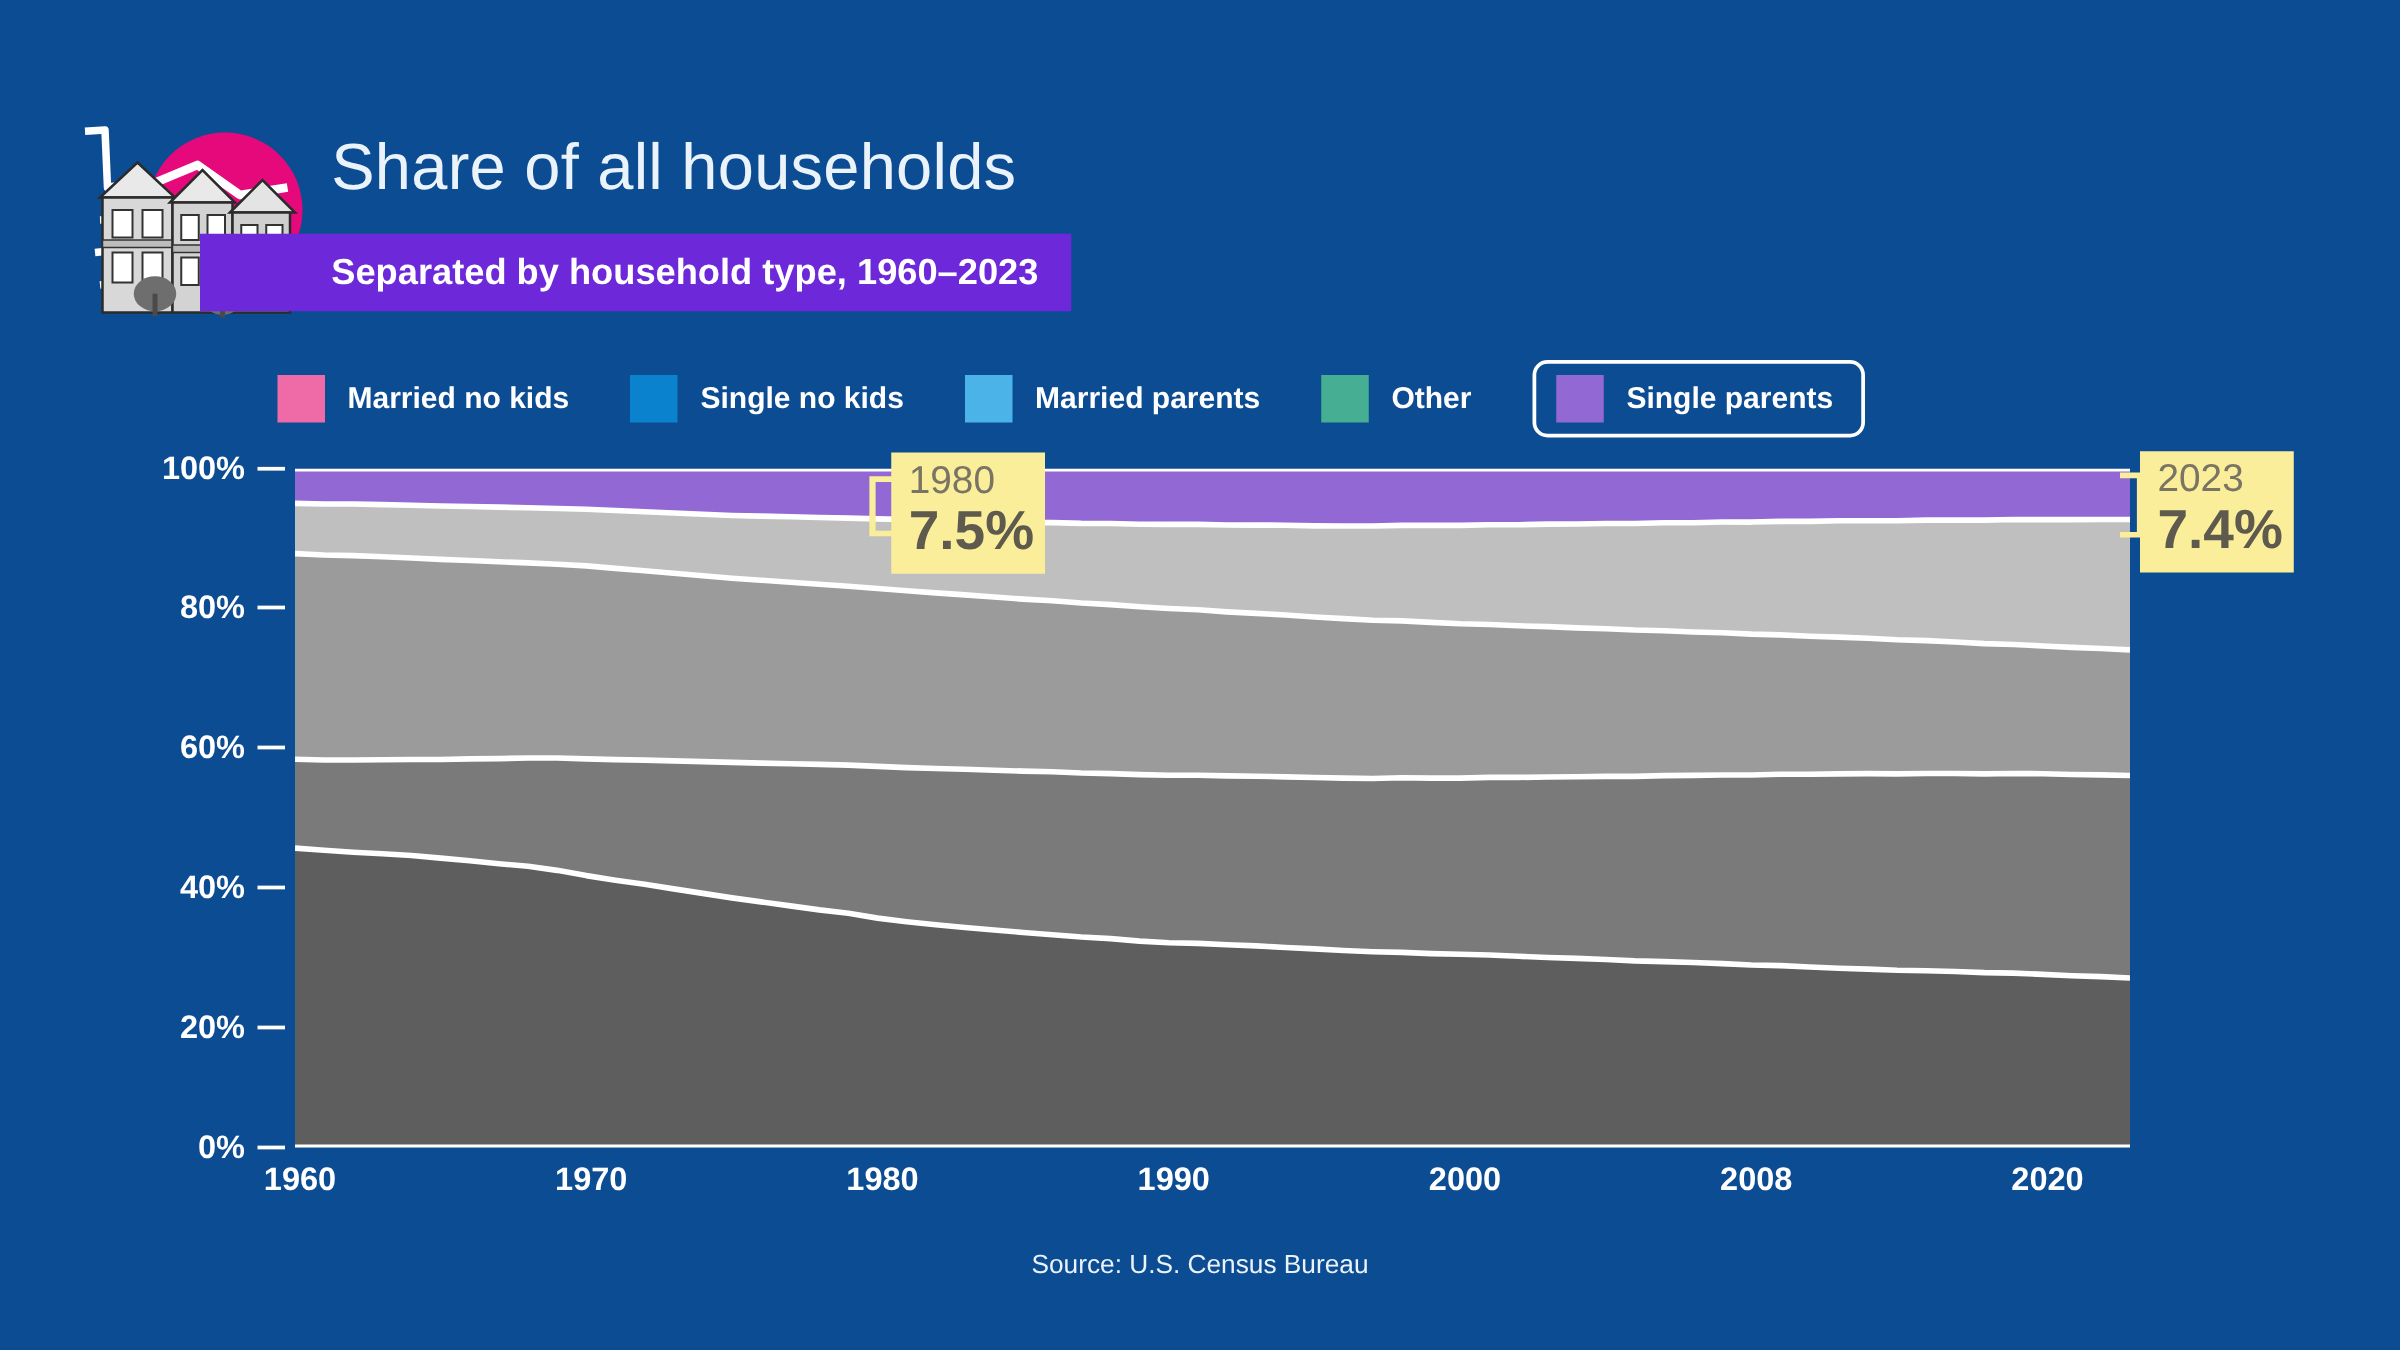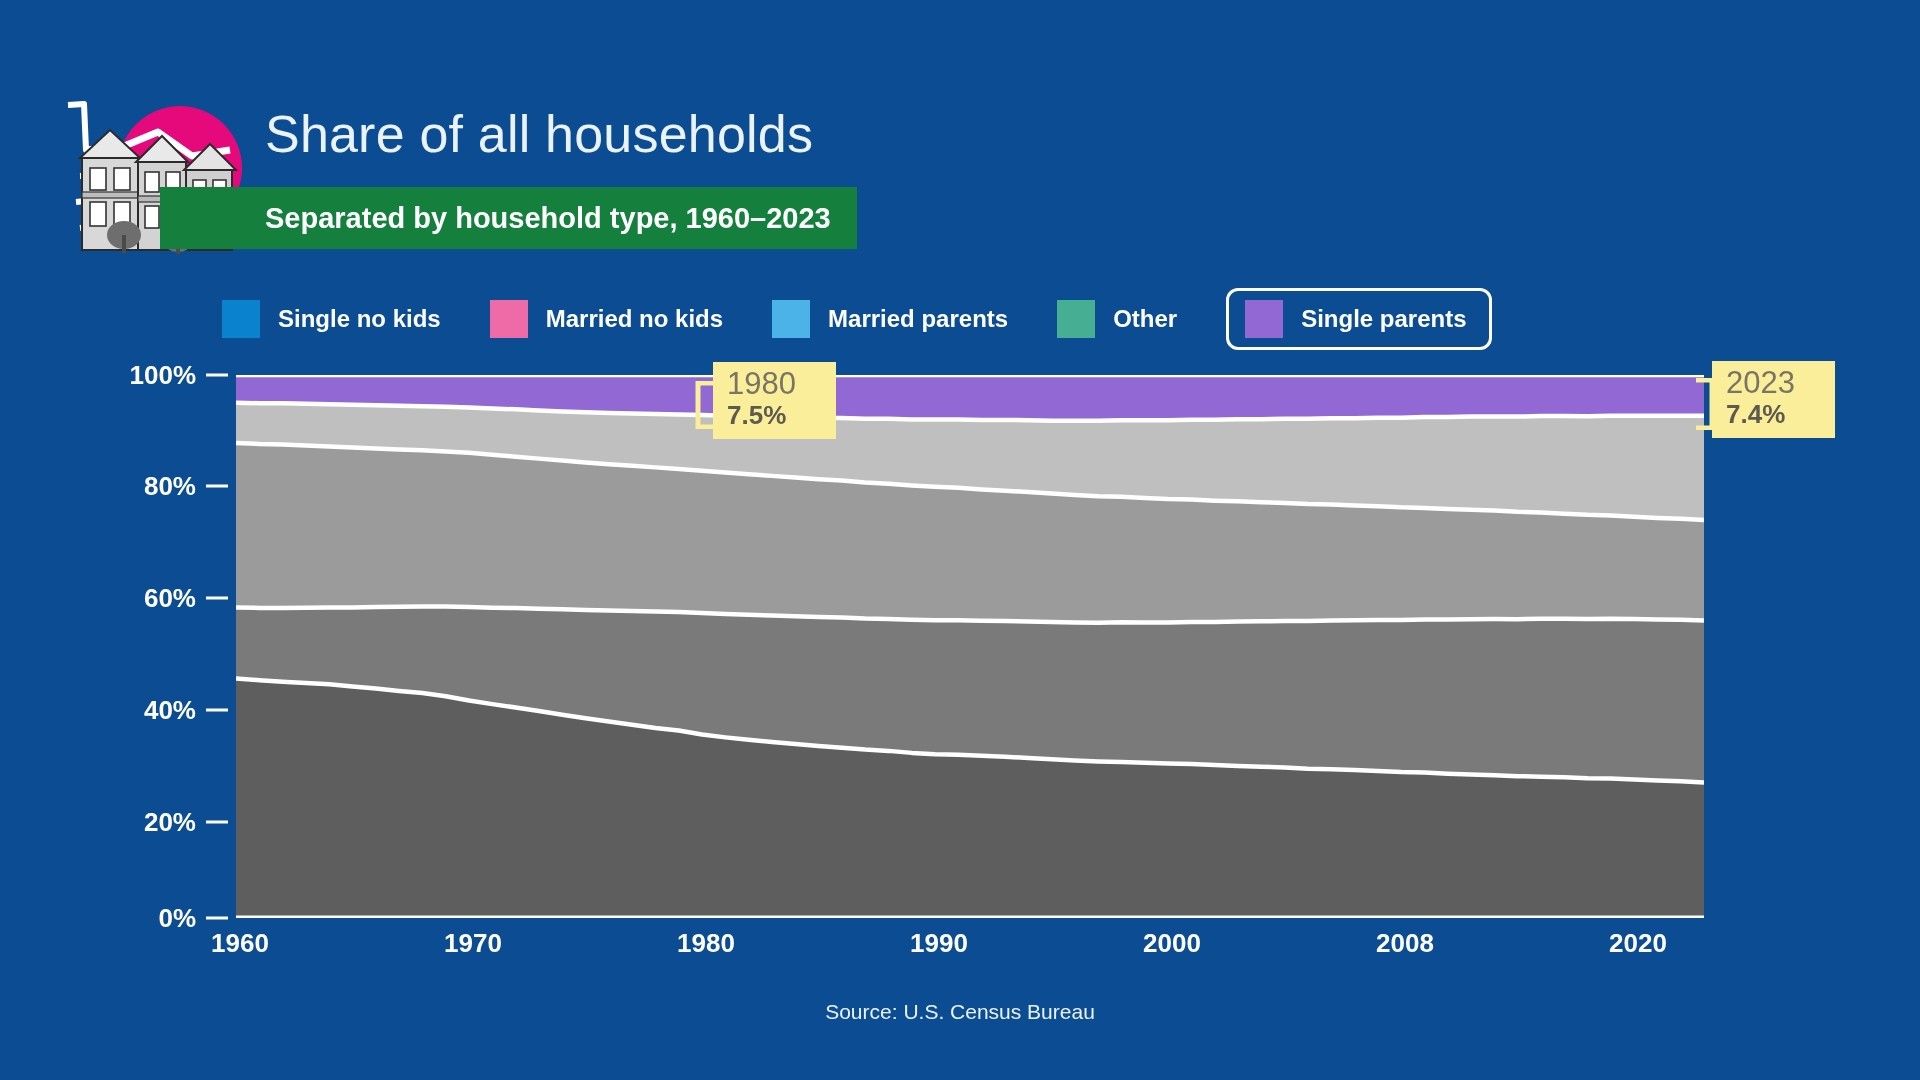--- a/index.html
+++ b/index.html
@@ -17,21 +17,21 @@
   .logo-svg{position:absolute;left:0;top:0;}
 
   .title{
     position:absolute;left:265px;top:104px;
     font-size:52px;font-weight:300;color:#EAF2FA;
     letter-spacing:0.2px;white-space:nowrap;
     font-family:"Liberation Sans", sans-serif;
   }
   .subtitle-band{
     position:absolute;left:160px;top:187px;
-    height:62px;background:#15803d;
+    height:62px;background:#6d28d9;
     display:flex;align-items:center;
     padding-left:105px;padding-right:26px;
     box-sizing:border-box;
   }
   .subtitle-band span{
     font-size:29px;font-weight:bold;color:#FFFFFF;white-space:nowrap;
   }
 
   
   .legend{
@@ -69,21 +69,21 @@
 
   
   .callout{
     position:absolute;background:#FAEE9B;
     padding:6px 14px 10px 14px;box-sizing:border-box;
   }
   .callout .c-year{
     font-size:31px;font-weight:400;color:#7A7464;line-height:1.05;display:block;
   }
   .callout .c-val{
-    font-size:26px;font-weight:bold;color:#5E5A4E;line-height:1.1;display:block;
+    font-size:44px;font-weight:bold;color:#5E5A4E;line-height:1.1;display:block;
   }
   .bracket{position:absolute;}
 
   
   .source{
     position:absolute;left:0;top:1000px;width:1920px;text-align:center;
     font-size:21px;color:#EAF2FA;font-weight:400;
   }
 </style>
 </head>
@@ -141,26 +141,26 @@
   </div>
 
   <div class="title">Share of all households</div>
 
   <div class="subtitle-band">
     <span>Separated by household type, 1960–2023</span>
   </div>
 
   <div class="legend">
     <div class="legend-item">
+      <span class="swatch" style="background:#EE6BA8"></span>
+      <span class="legend-label">Married no kids</span>
+    </div>
+    <div class="legend-item">
       <span class="swatch" style="background:#0A82CE"></span>
       <span class="legend-label">Single no kids</span>
-    </div>
-    <div class="legend-item">
-      <span class="swatch" style="background:#EE6BA8"></span>
-      <span class="legend-label">Married no kids</span>
     </div>
     <div class="legend-item">
       <span class="swatch" style="background:#4CB3E8"></span>
       <span class="legend-label">Married parents</span>
     </div>
     <div class="legend-item">
       <span class="swatch" style="background:#46AE93"></span>
       <span class="legend-label">Other</span>
     </div>
     <div class="legend-item highlight">

